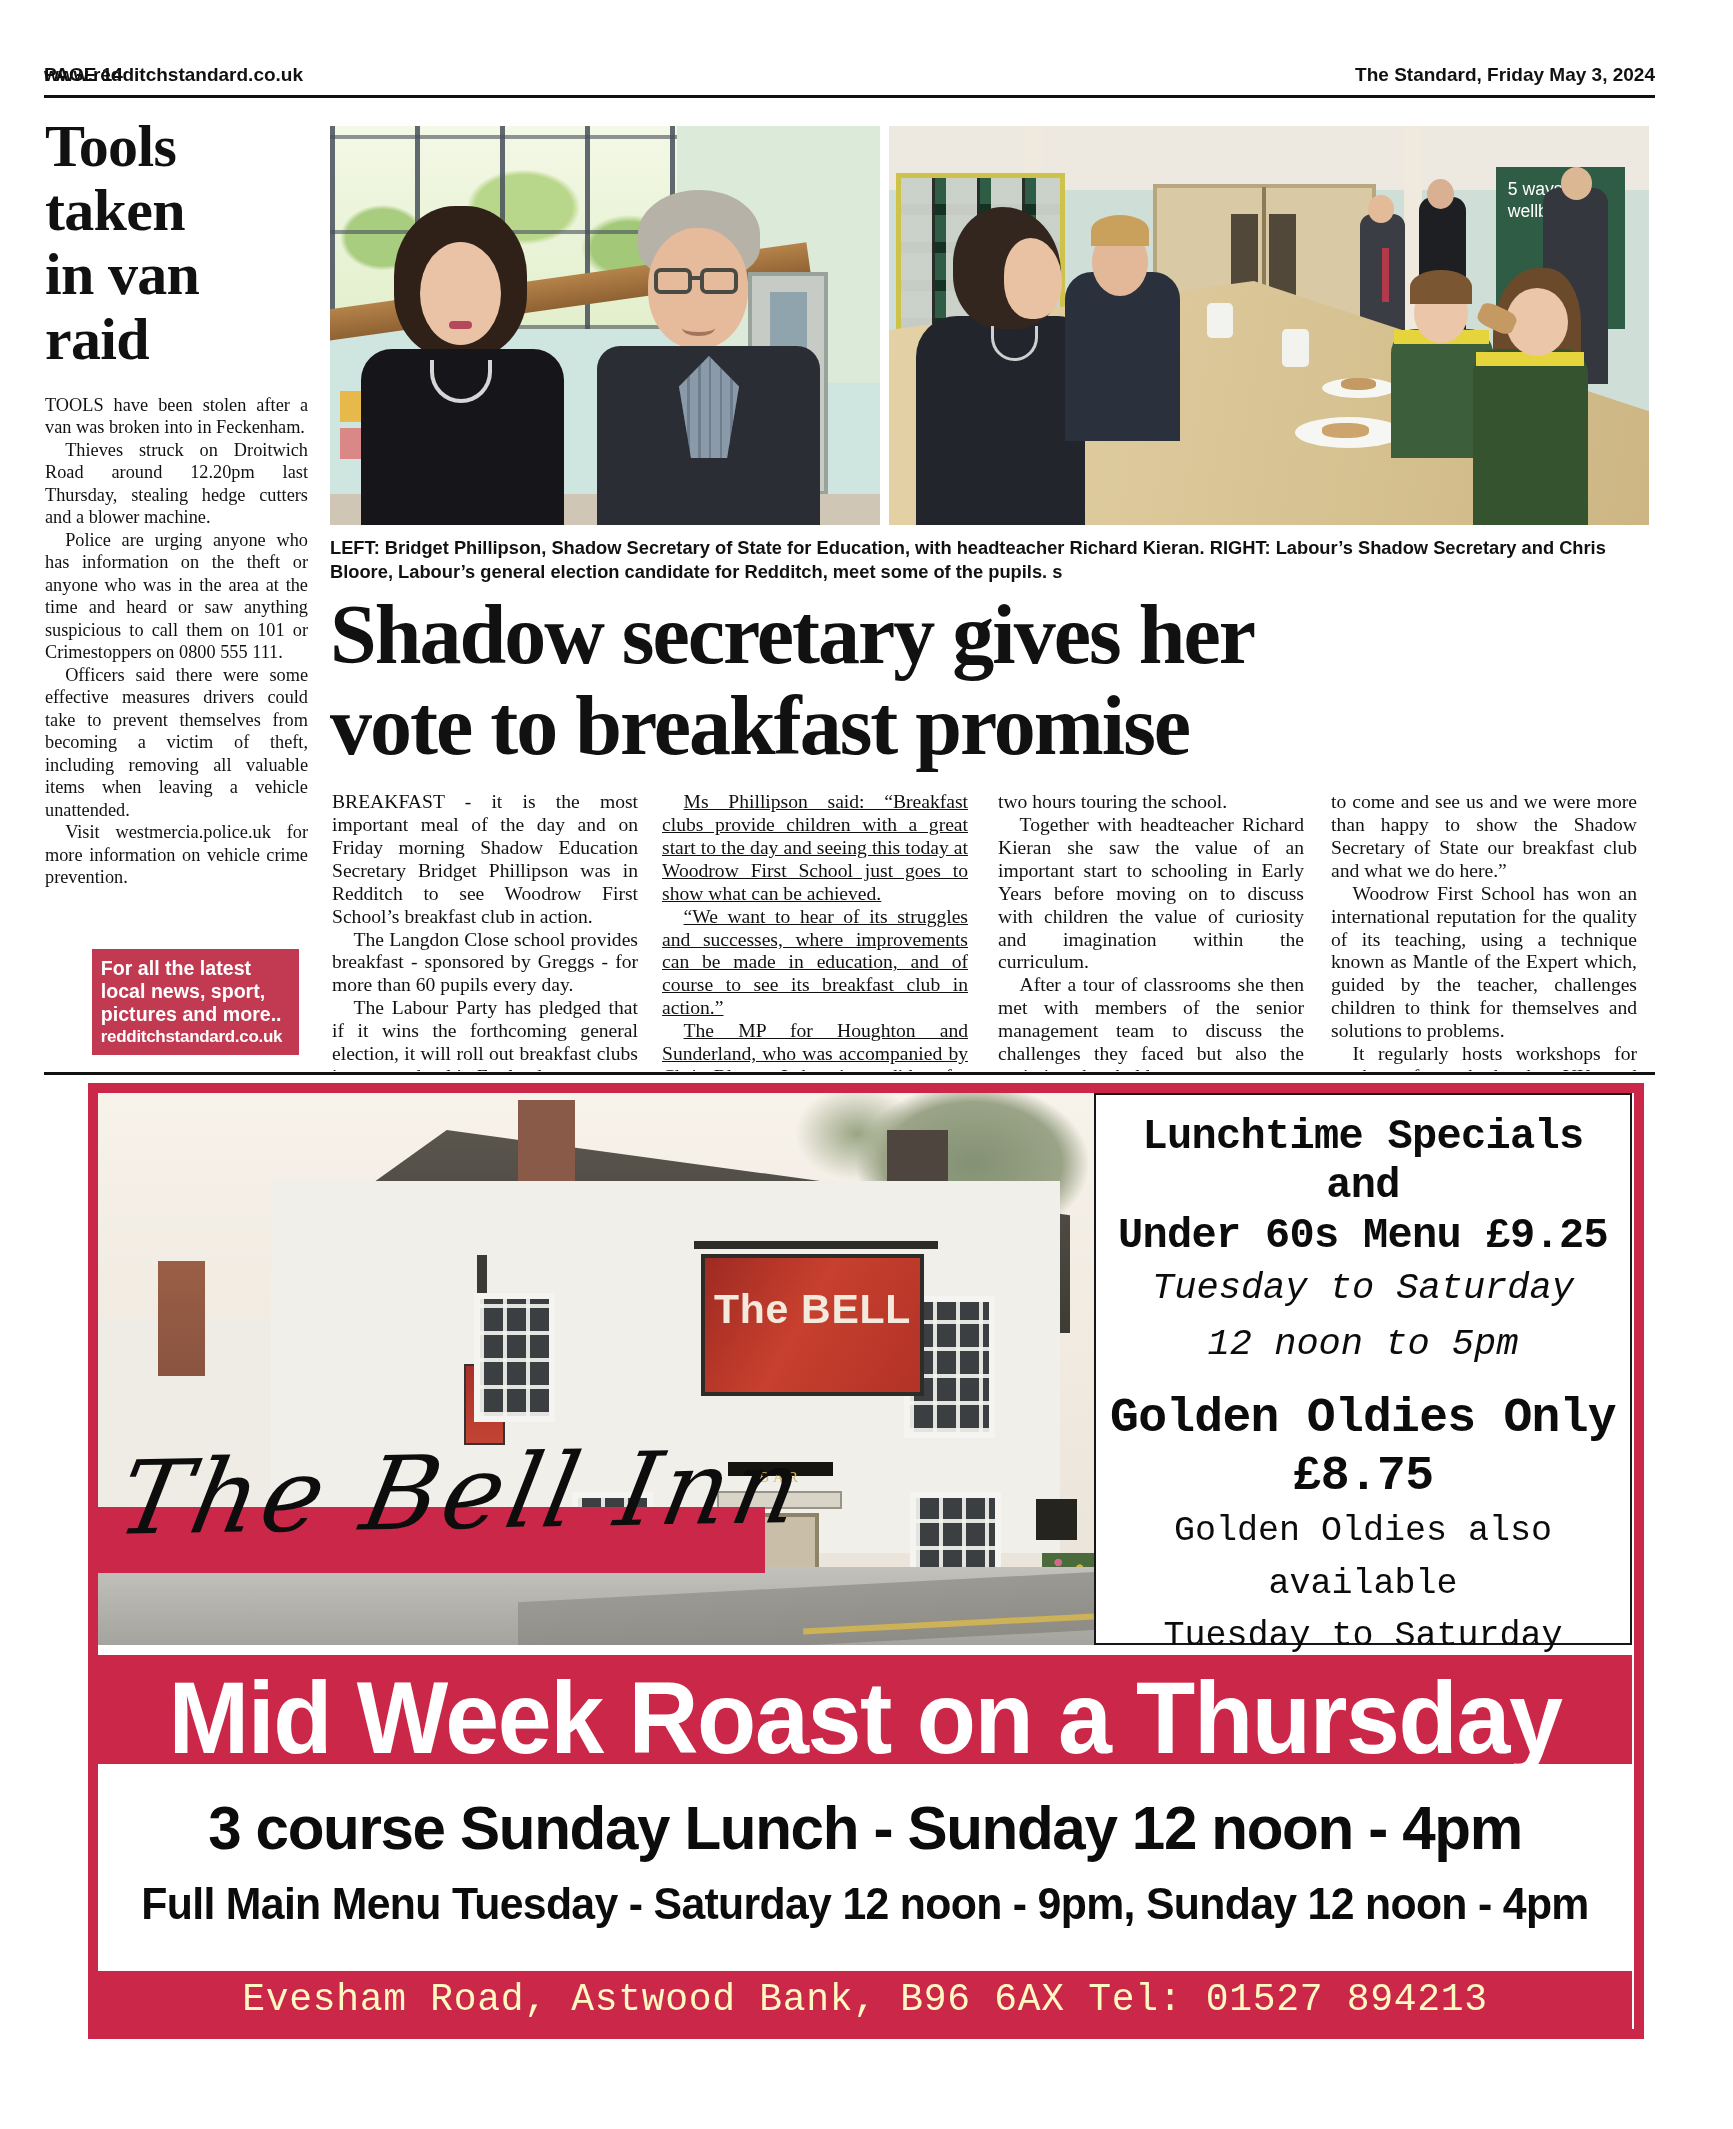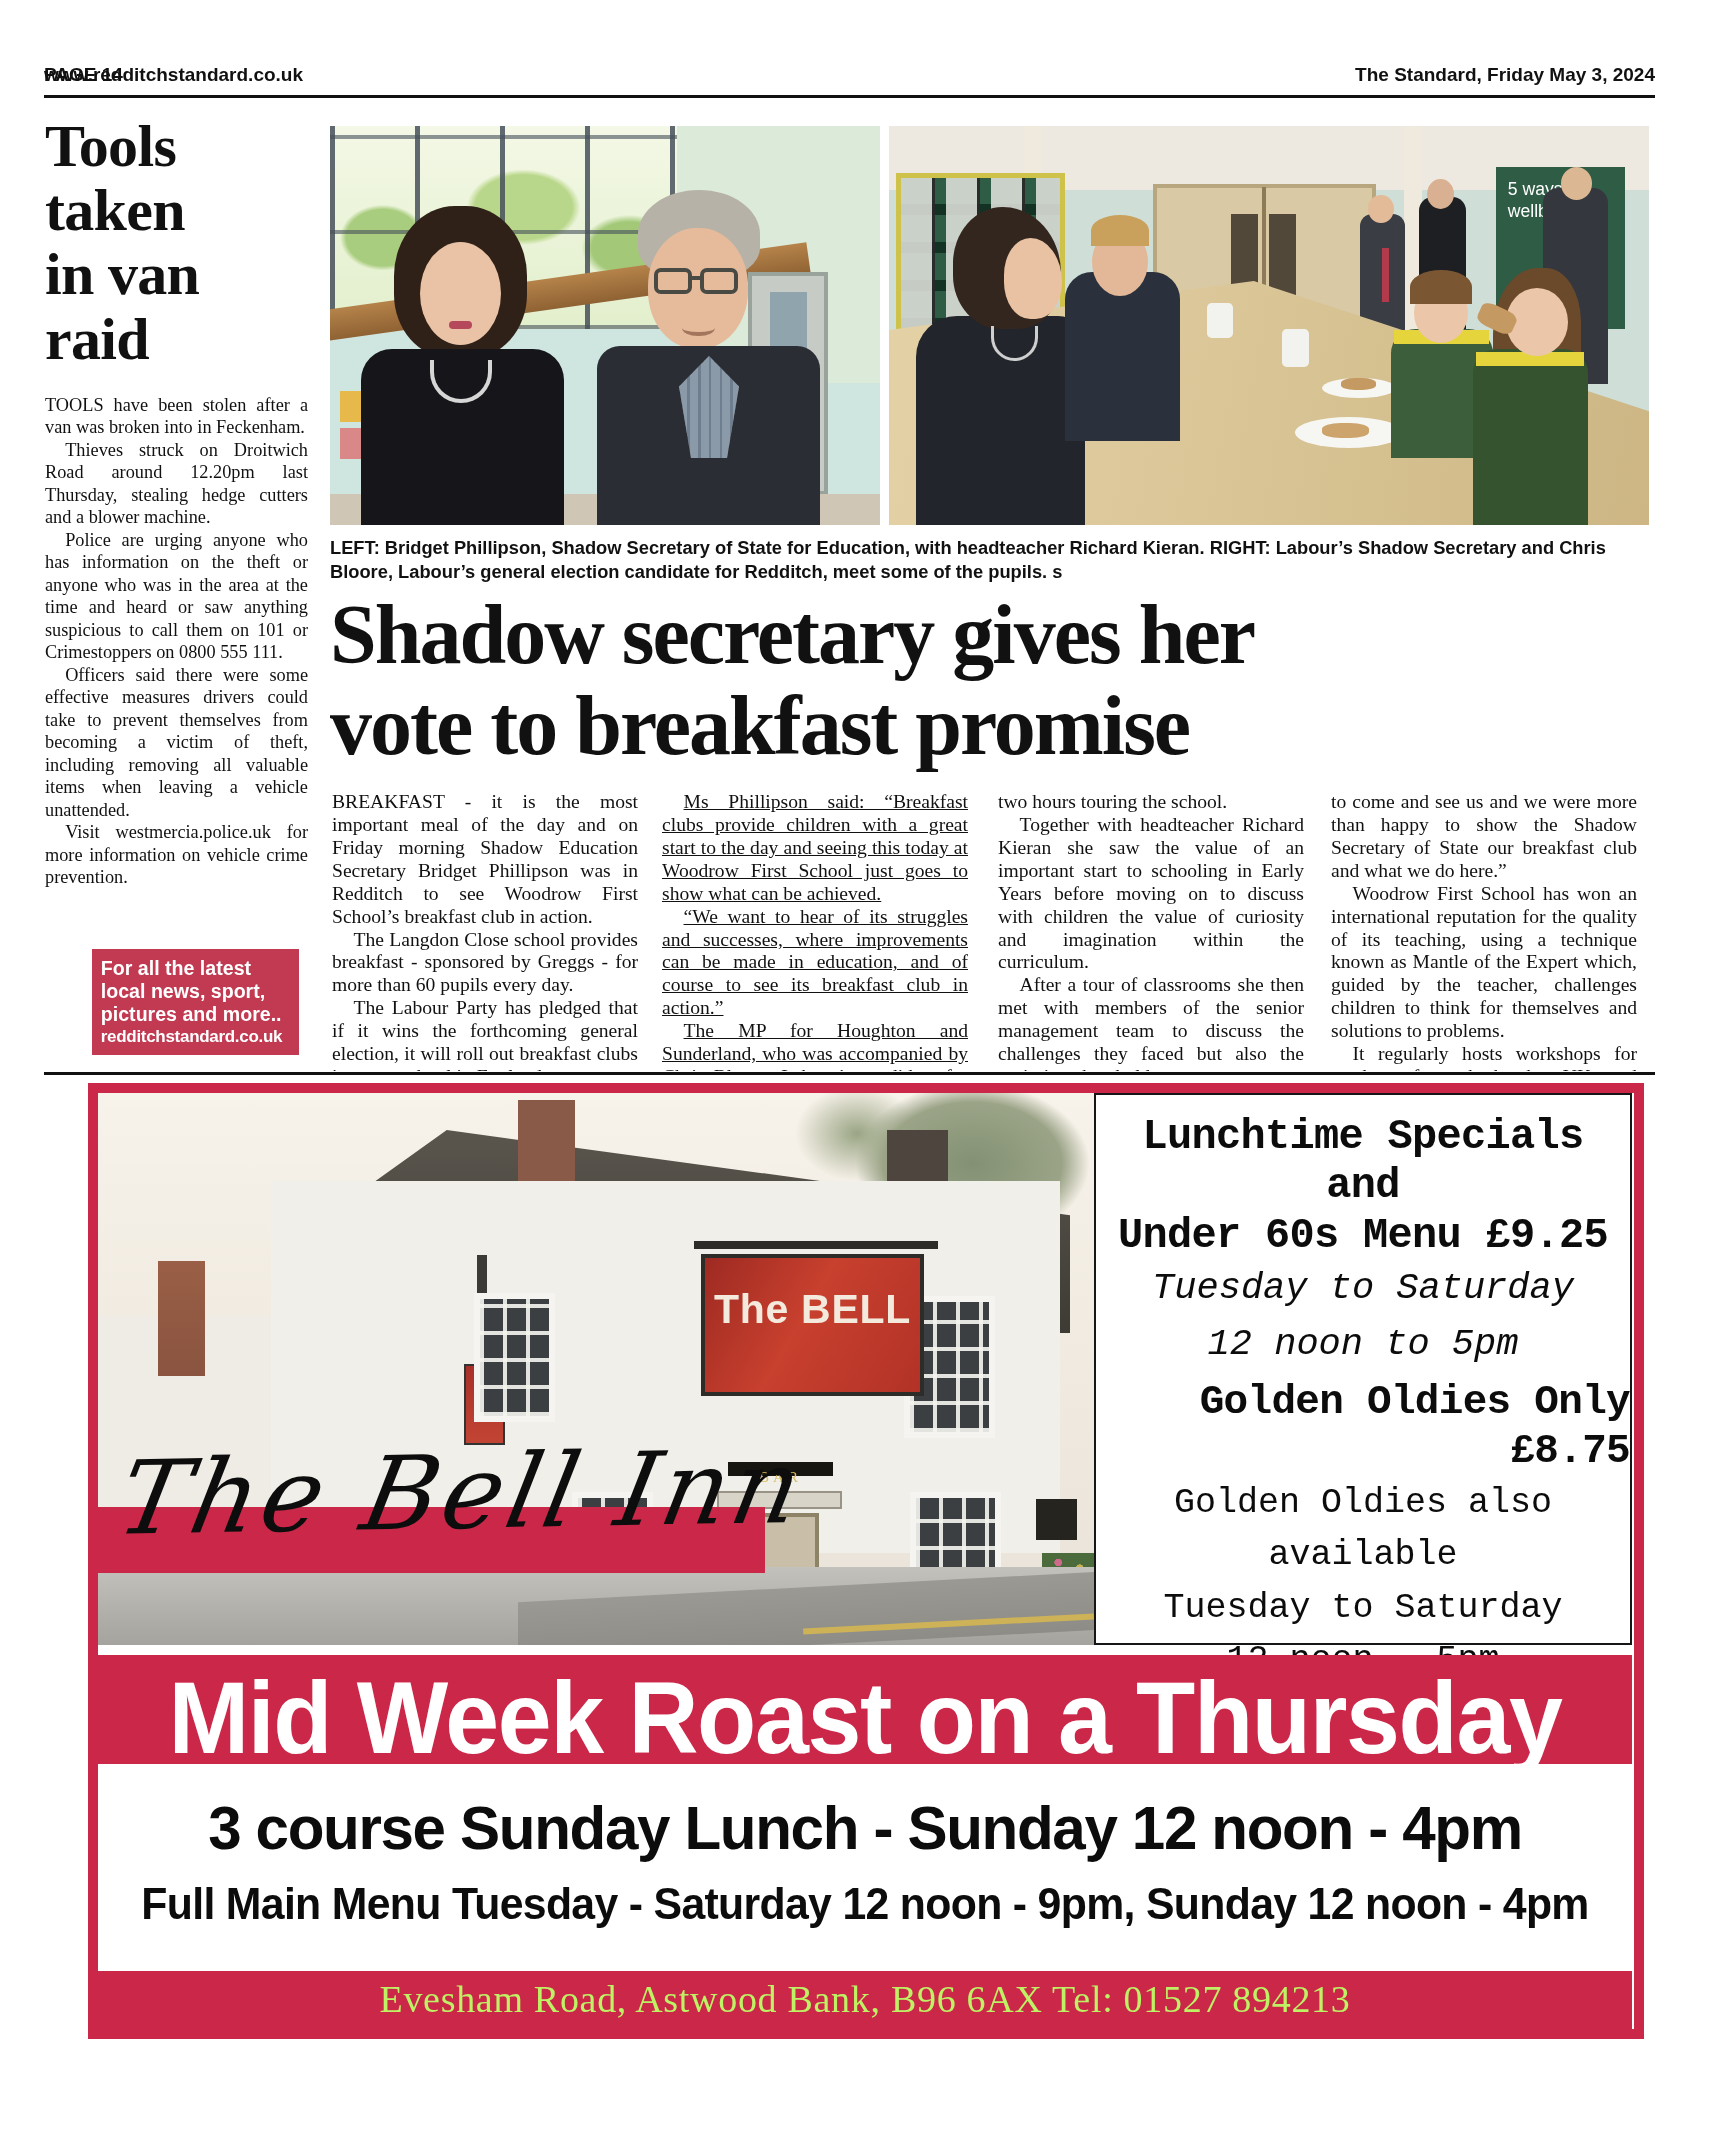--- a/index.html
+++ b/index.html
@@ -177,33 +177,33 @@
   .pp-road{left:420px;bottom:0;width:582px;height:58px;background:linear-gradient(#9a9994,#8d8c87);transform:skewY(-3deg);}
   .pp-yellow{right:0;bottom:17.6px;width:291px;height:6.1px;background:#cdb258;transform:rotate(-3deg);}
   .script-band{left:0;top:414px;width:667px;height:66px;background:var(--ad-red,#cb2749);}
   .bell-script{left:24.4px;top:339px;width:779px;font-family:"DejaVu Serif",serif;font-style:italic;
                font-size:102px;color:#0d0d0d;transform:skewX(-12deg) rotate(-1deg);letter-spacing:4.1px;}
   .menu-panel{position:absolute;left:996px;top:0;width:538px;height:552px;background:#fff;
               border:2.7px solid #161616;text-align:center;color:#0c0c0c;
               font-family:Liberation Mono, monospace;padding-top:17.6px;}
   .mp-bold{font-size:42px;font-weight:bold;line-height:1.18;letter-spacing:-0.7px;}
   .mp-italic{font-size:37px;font-style:italic;line-height:1.5;}
-  .mp-bold2{font-size:41px;font-weight:bold;line-height:1.2;margin-top:6px;letter-spacing:-0.7px;text-align:right;}
+  .mp-bold2{font-size:48px;font-weight:bold;line-height:1.2;margin-top:18px;letter-spacing:-0.7px;}
   .mp-light{font-size:35px;line-height:1.5;}
   .midweek-band{position:absolute;left:0;top:562px;width:1534px;height:109px;background:var(--ad-red,#cb2749);}
   .midweek-text{width:100%;text-align:center;color:#fff;font-family:"Liberation Sans",sans-serif;
                 font-weight:bold;font-size:102px;line-height:126px;transform:scaleX(.95);letter-spacing:-1.4px;}
   .sunday-line{position:absolute;left:0;top:699px;width:1534px;text-align:center;
                font-family:"Liberation Sans",sans-serif;font-weight:bold;font-size:62px;
                transform:scaleX(.97);letter-spacing:-1.4px;color:#0c0c0c;}
   .mainmenu-line{position:absolute;left:0;top:785px;width:1534px;text-align:center;
                font-family:"Liberation Sans",sans-serif;font-weight:bold;font-size:45px;
                transform:scaleX(.95);letter-spacing:-0.7px;color:#0c0c0c;}
   .address-bar{position:absolute;left:0;bottom:0;width:1534px;height:58px;background:var(--ad-red,#cb2749);}
-  .address-text{width:100%;text-align:center;color:#bef264;font-family:Liberation Serif, serif;
+  .address-text{width:100%;text-align:center;color:#fef9c3;font-family:Liberation Mono, monospace;
                 font-size:38px;line-height:57px;letter-spacing:0.7px;}
 </style>
 </head>
 <body>
 
 <div class="page">
 
   <div class="page-header">
     <span class="ph-left">PAGE 14</span>
     <span class="ph-center">www.redditchstandard.co.uk</span>

